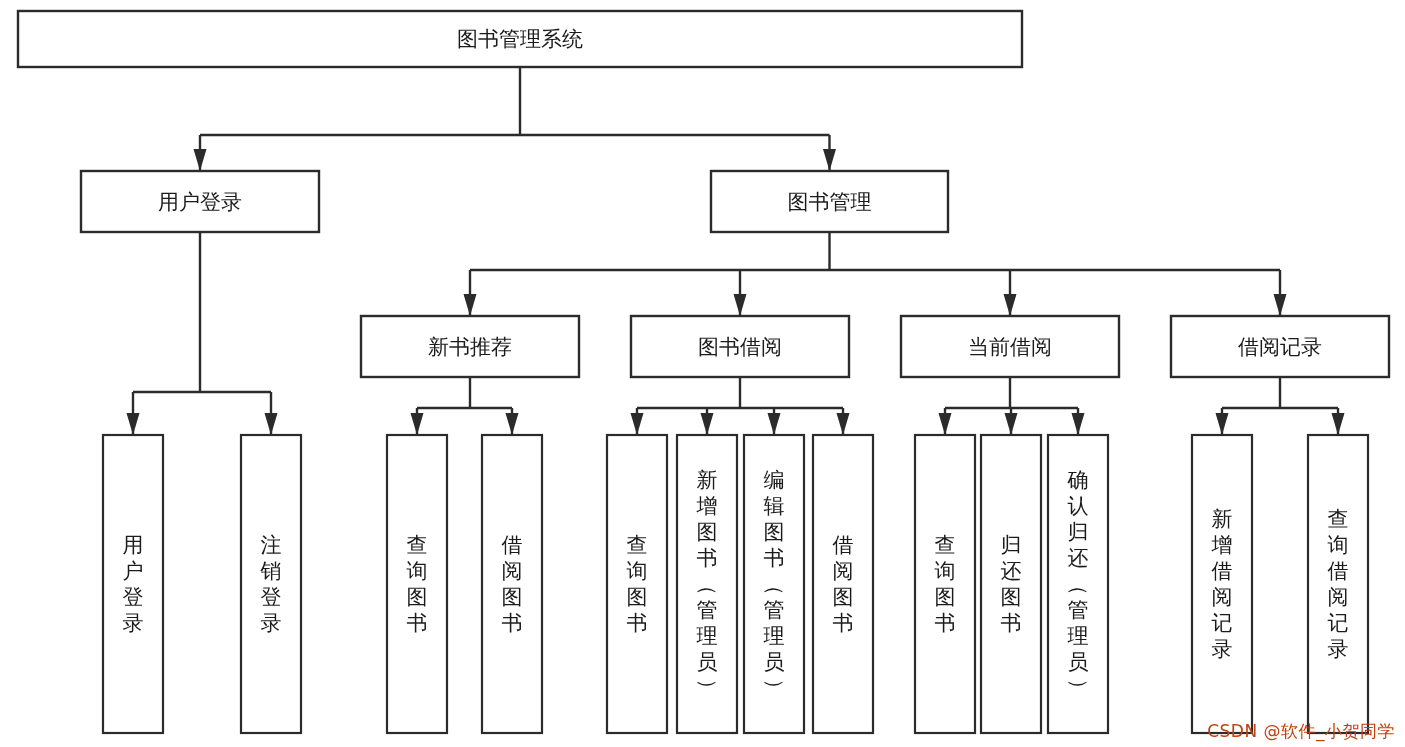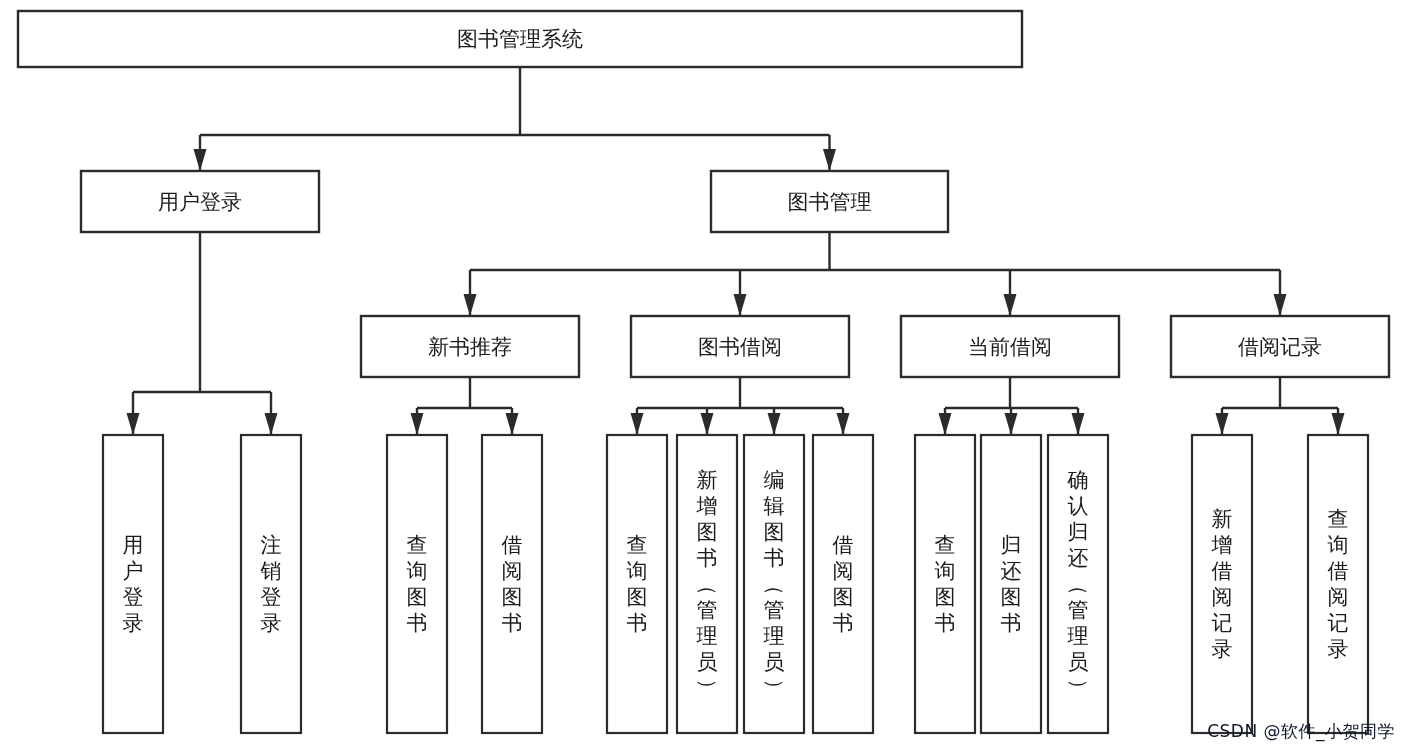--- a/index.html
+++ b/index.html
@@ -57,21 +57,21 @@
     font-family: "DejaVu Sans", "Liberation Sans", sans-serif;
     font-size: 21px;
     text-anchor: middle;
   }
   .watermark {
     position: absolute;
     right: 10px;
     bottom: 4px;
     font-family: "DejaVu Sans", "Liberation Sans", sans-serif;
     font-size: 17px;
-    color: #0f172a;
+    color: #c2410c;
     white-space: nowrap;
     letter-spacing: 0.5px;
   }
 </style>
 </head>
 <body>
 
 <div id="diagram-root">
   <svg class="canvas" viewBox="0 0 1405 747">
     <g id="edges-layer">

